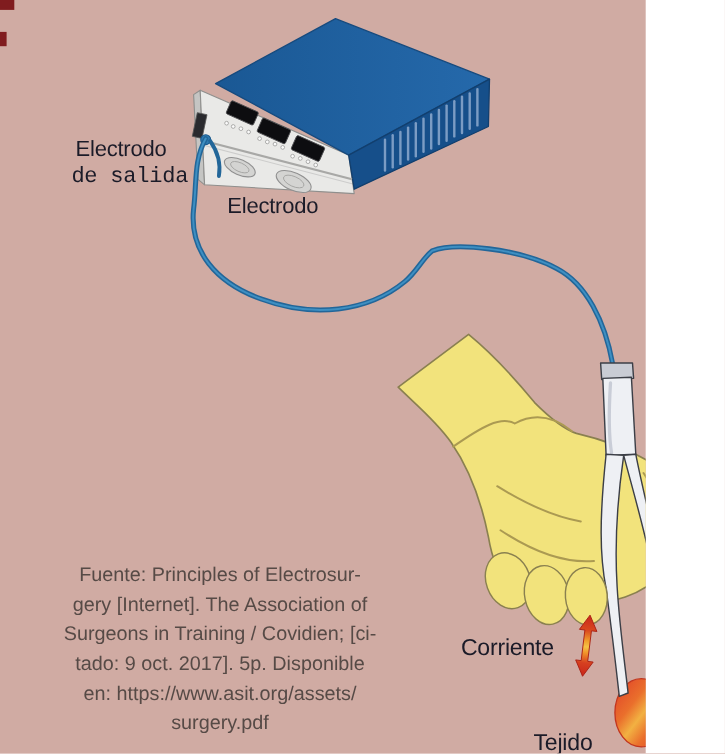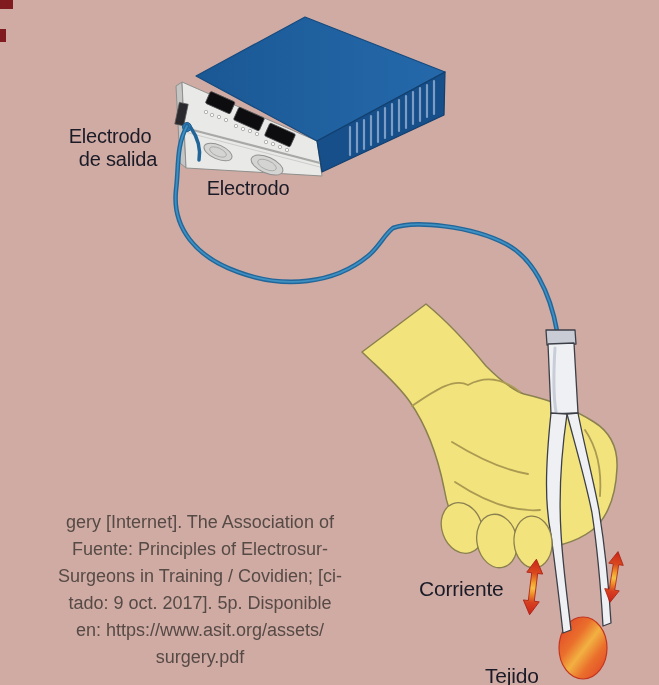--- a/index.html
+++ b/index.html
@@ -1,33 +1,33 @@
 <!DOCTYPE html>
 <html><head>
 <meta charset="utf-8">
 <style>
   html,body{margin:0;padding:0;}
   body{font-family:"Liberation Sans", sans-serif;}
   .stage{
     position:relative;
-    width:659px;height:685px;
+    width:587px;height:685px;
     background:#d0aba3;
     overflow:hidden;
   }
   .stage svg{position:absolute;left:0;top:0;}
   .lbl{
     position:absolute;
     color:#1b1b28;
     font-size:20px;
     line-height:23px;
     text-align:center;
     letter-spacing:-0.2px;
     white-space:nowrap;
   }
-  .lbl .l2-indent{display:inline-block;margin-left:16px;}
+  .lbl .l2-indent{display:inline-block;margin-left:16px;font-family:Liberation Mono, monospace;}
   #lbl-out{left:35px;top:125px;width:150px;}
   #lbl-ret{left:168px;top:175px;width:160px;line-height:26px;}
   #lbl-cur{left:419px;top:577px;font-size:21px;}
   #lbl-tej{left:485px;top:644px;font-size:21px;margin-top:20px;}
   .citation{
     position:absolute;
     left:32px;top:509px;width:336px;
     color:#564a46;
     font-size:18px;
     line-height:27px;
@@ -178,21 +178,21 @@
 
   <div class="lbl" id="lbl-ret">
     <div>Electrodo</div>
   </div>
 
   <div class="lbl" id="lbl-cur">Corriente</div>
 
   <div class="lbl" id="lbl-tej">Tejido</div>
 
   <div class="citation">
+    <div>Fuente: Principles of Electrosur-</div>
     <div>gery [Internet]. The Association of</div>
-    <div>Fuente: Principles of Electrosur-</div>
     <div>Surgeons in Training / Covidien; [ci-</div>
     <div>tado: 9 oct. 2017]. 5p. Disponible</div>
     <div>en: https://www.asit.org/assets/</div>
     <div>surgery.pdf</div>
   </div>
 
 </div>
 
 </body></html>

